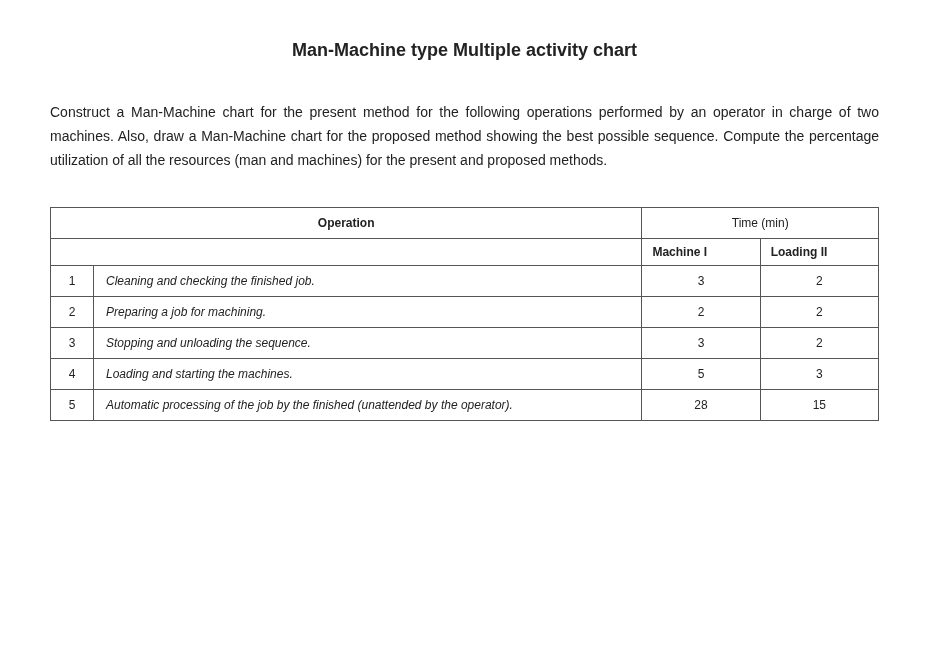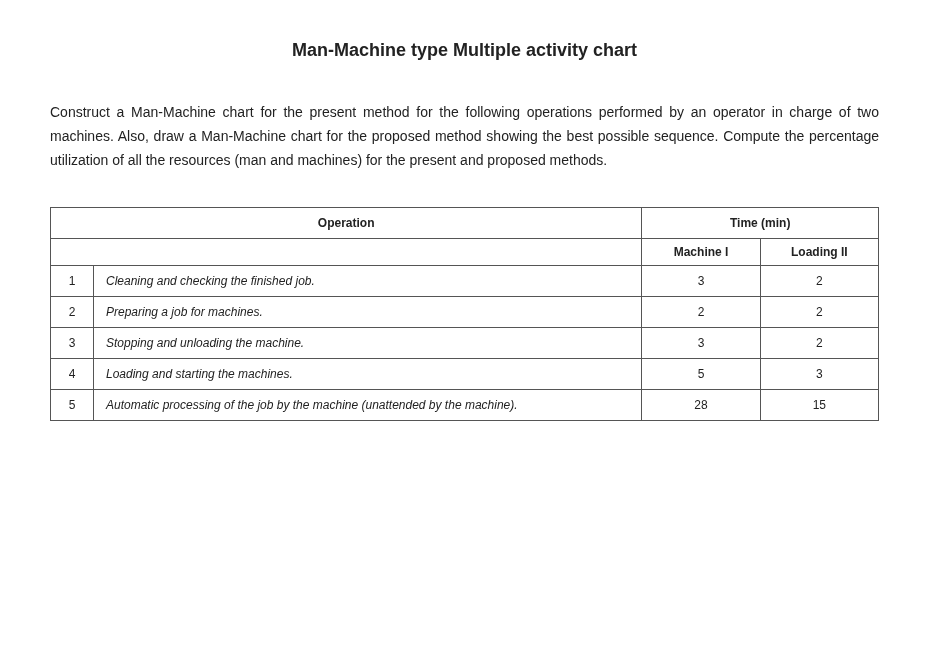--- a/index.html
+++ b/index.html
@@ -47,27 +47,26 @@
     .header-op {
       text-align: center;
       font-weight: bold;
       padding: 8px 12px;
       vertical-align: middle;
       width: 55%;
     }
 
     .header-time-group {
       text-align: center;
-      font-weight: bold;
+      font-weight: normal;
       padding: 6px 12px;
       vertical-align: middle;
     }
 
     .header-machine {
-      text-align: center;
       font-weight: bold;
       padding: 6px 10px;
       vertical-align: middle;
       width: 11%;
     }
 
     .row-num {
       text-align: center;
       padding: 8px 6px;
       vertical-align: middle;
@@ -111,36 +110,36 @@
   </thead>
   <tbody id="table-body">
   <tr>
         <td class="row-num">1</td>
         <td class="row-op">Cleaning and checking the finished job.</td>
         <td class="row-val">3</td>
         <td class="row-val">2</td>
       </tr>
       <tr>
         <td class="row-num">2</td>
-        <td class="row-op">Preparing a job for machines.</td>
+        <td class="row-op">Preparing a job for machining.</td>
         <td class="row-val">2</td>
         <td class="row-val">2</td>
       </tr>
       <tr>
         <td class="row-num">3</td>
-        <td class="row-op">Stopping and unloading the machine.</td>
+        <td class="row-op">Stopping and unloading the sequence.</td>
         <td class="row-val">3</td>
         <td class="row-val">2</td>
       </tr>
       <tr>
         <td class="row-num">4</td>
         <td class="row-op">Loading and starting the machines.</td>
         <td class="row-val">5</td>
         <td class="row-val">3</td>
       </tr>
       <tr class="tall-row">
         <td class="row-num">5</td>
-        <td class="row-op">Automatic processing of the job by the machine (unattended by the machine).</td>
+        <td class="row-op">Automatic processing of the job by the finished (unattended by the operator).</td>
         <td class="row-val">28</td>
         <td class="row-val">15</td>
       </tr>
     </tbody>
 </table>
 
 </body></html>

